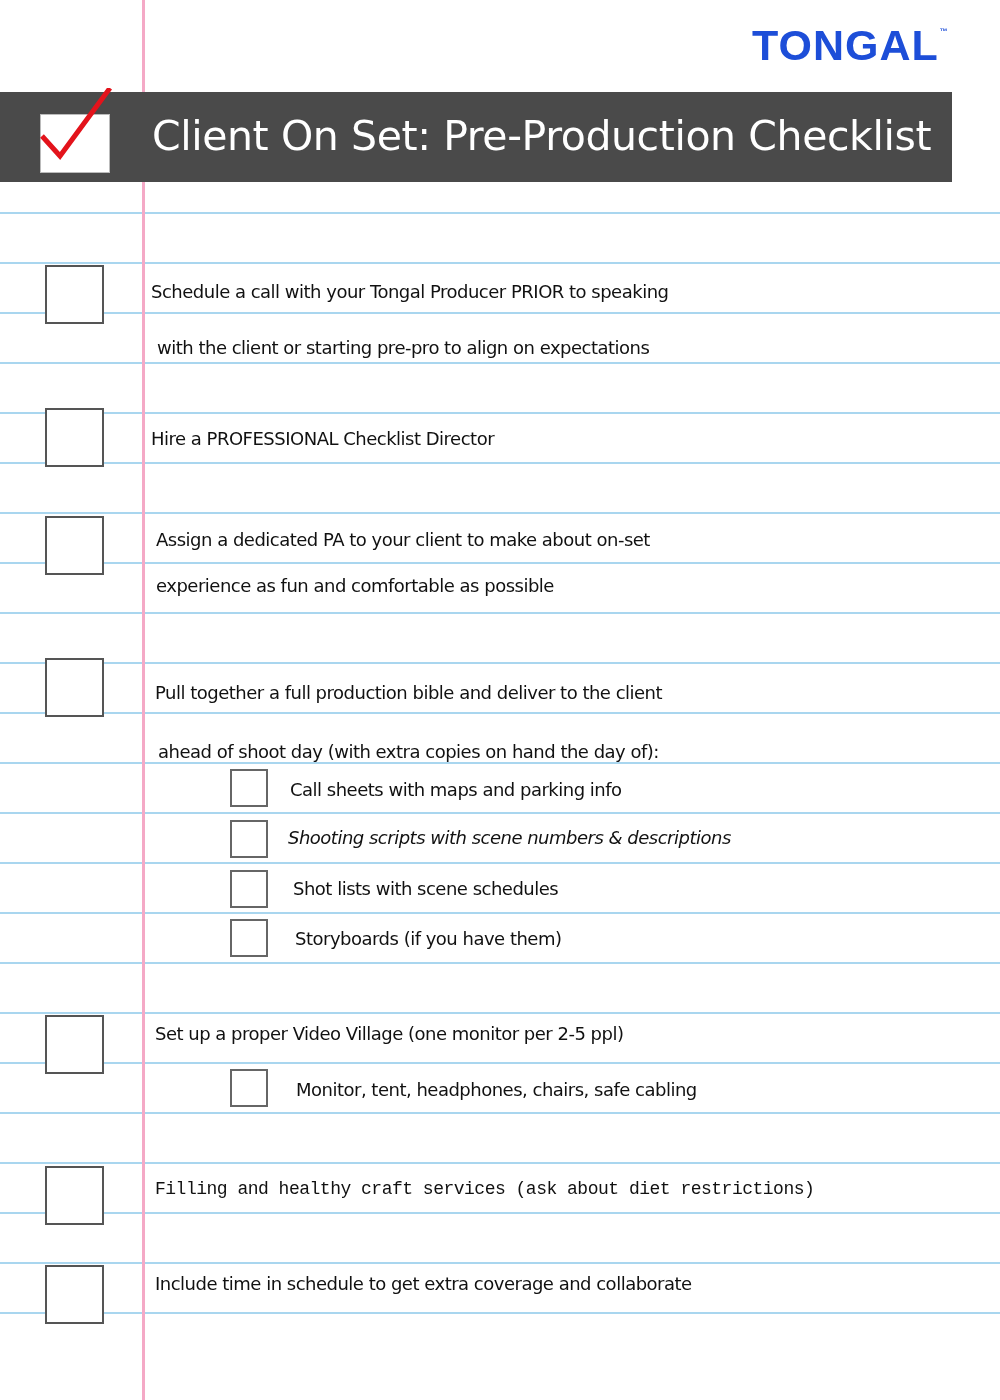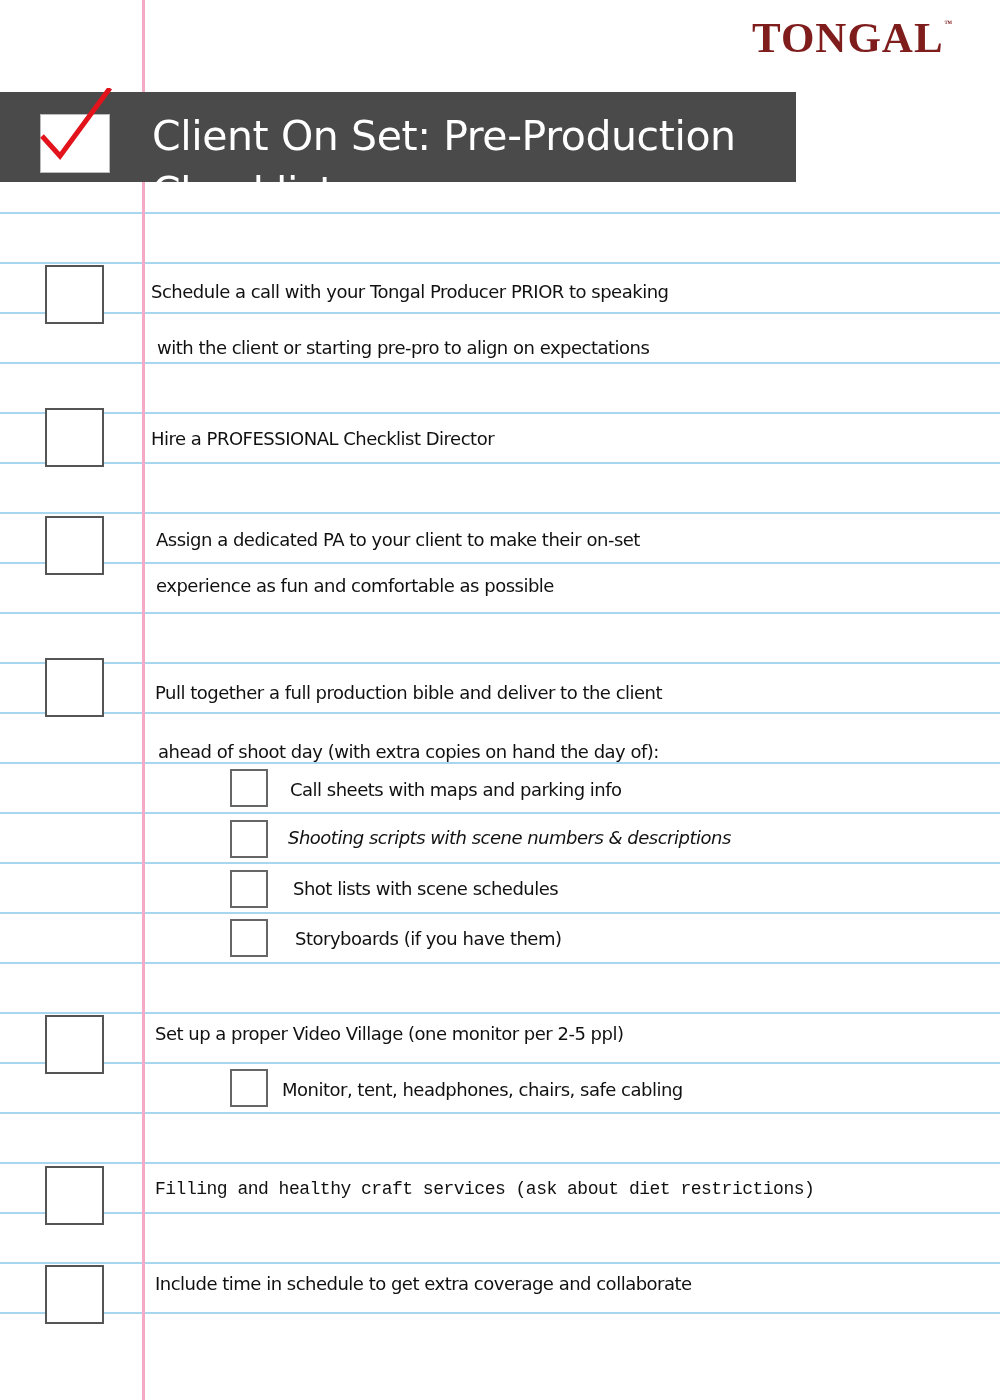--- a/index.html
+++ b/index.html
@@ -10,29 +10,29 @@
       position: absolute; left: 0; top: 0; width: 1000px; height: 1400px;
     }
     .ruled .hline {
       position: absolute; left: 0; width: 1000px; height: 2px; background: #a9d6ef;
     }
     .margin-line {
       position: absolute; left: 142px; top: 0; width: 3px; height: 1400px; background: #f4a9c6;
     }
 
     .logo {
-      position: absolute; left: 752px; top: 16px;
-      font-family: Liberation Serif, serif; font-weight: 900;
-      font-size: 43px; letter-spacing: 1px; color: #7f1d1d;
+      position: absolute; left: 752px; top: 24px;
+      font-family: Liberation Sans, sans-serif; font-weight: 900;
+      font-size: 43px; letter-spacing: 1px; color: #1d4ed8;
       line-height: 1;
     }
     .logo .tm { font-size: 8px; vertical-align: top; font-weight: 700; position: relative; top: 4px; margin-left: 1px; }
 
     .header-bar {
-      position: absolute; left: 0; top: 92px; width: 796px; height: 90px; background: #4a4a4a;
+      position: absolute; left: 0; top: 92px; width: 952px; height: 90px; background: #4a4a4a;
     }
     .header-check {
       position: absolute; left: 40px; top: 22px; width: 70px; height: 59px; background: #fff;
       border: 1px solid #bbb;
     }
     .header-checkmark { position: absolute; left: 38px; top: -4px; width: 80px; height: 76px; }
     .header-title {
       position: absolute; left: 152px; top: 16px; font-size: 41px; color: #ffffff;
       font-family: "DejaVu Sans", sans-serif; font-weight: 400; letter-spacing: -0.4px; line-height: 56px;
     }
@@ -91,21 +91,21 @@
 </div>
 
 <div class="box big" style="left:45px; top:265px;"></div>
 <div class="txt" style="left:151px; top:277px;">Schedule a call with your Tongal Producer PRIOR to speaking</div>
 <div class="txt" style="left:157px; top:333px;">with the client or starting pre-pro to align on expectations</div>
 
 <div class="box big" style="left:45px; top:408px;"></div>
 <div class="txt" style="left:151px; top:424px;">Hire a PROFESSIONAL Checklist Director</div>
 
 <div class="box big" style="left:45px; top:516px;"></div>
-<div class="txt" style="left:156px; top:525px;">Assign a dedicated PA to your client to make their on-set</div>
+<div class="txt" style="left:156px; top:525px;">Assign a dedicated PA to your client to make about on-set</div>
 <div class="txt" style="left:156px; top:571px;">experience as fun and comfortable as possible</div>
 
 <div class="box big" style="left:45px; top:658px;"></div>
 <div class="txt" style="left:155px; top:678px;">Pull together a full production bible and deliver to the client</div>
 <div class="txt" style="left:158px; top:724px;margin-top:13px;">ahead of shoot day (with extra copies on hand the day of):</div>
 
 <div class="box small" style="left:230px; top:769px;"></div>
 <div class="txt" style="left:290px; top:775px;">Call sheets with maps and parking info</div>
 
 <div class="box small" style="left:230px; top:820px;"></div>
@@ -114,19 +114,19 @@
 <div class="box small" style="left:230px; top:870px;"></div>
 <div class="txt" style="left:293px; top:874px;">Shot lists with scene schedules</div>
 
 <div class="box small" style="left:230px; top:919px;"></div>
 <div class="txt" style="left:295px; top:924px;">Storyboards (if you have them)</div>
 
 <div class="box big" style="left:45px; top:1015px;"></div>
 <div class="txt" style="left:155px; top:1019px;">Set up a proper Video Village (one monitor per 2-5 ppl)</div>
 
 <div class="box small" style="left:230px; top:1069px;"></div>
-<div class="txt" style="left:282px; top:1075px;">Monitor, tent, headphones, chairs, safe cabling</div>
+<div class="txt" style="left:296px; top:1075px;">Monitor, tent, headphones, chairs, safe cabling</div>
 
 <div class="box big" style="left:45px; top:1166px;"></div>
 <div class="txt" style="left:155px; top:1174px;font-family:Liberation Mono, monospace;">Filling and healthy craft services (ask about diet restrictions)</div>
 
 <div class="box big" style="left:45px; top:1265px;"></div>
 <div class="txt" style="left:155px; top:1269px;">Include time in schedule to get extra coverage and collaborate</div>
 
 </body></html>

